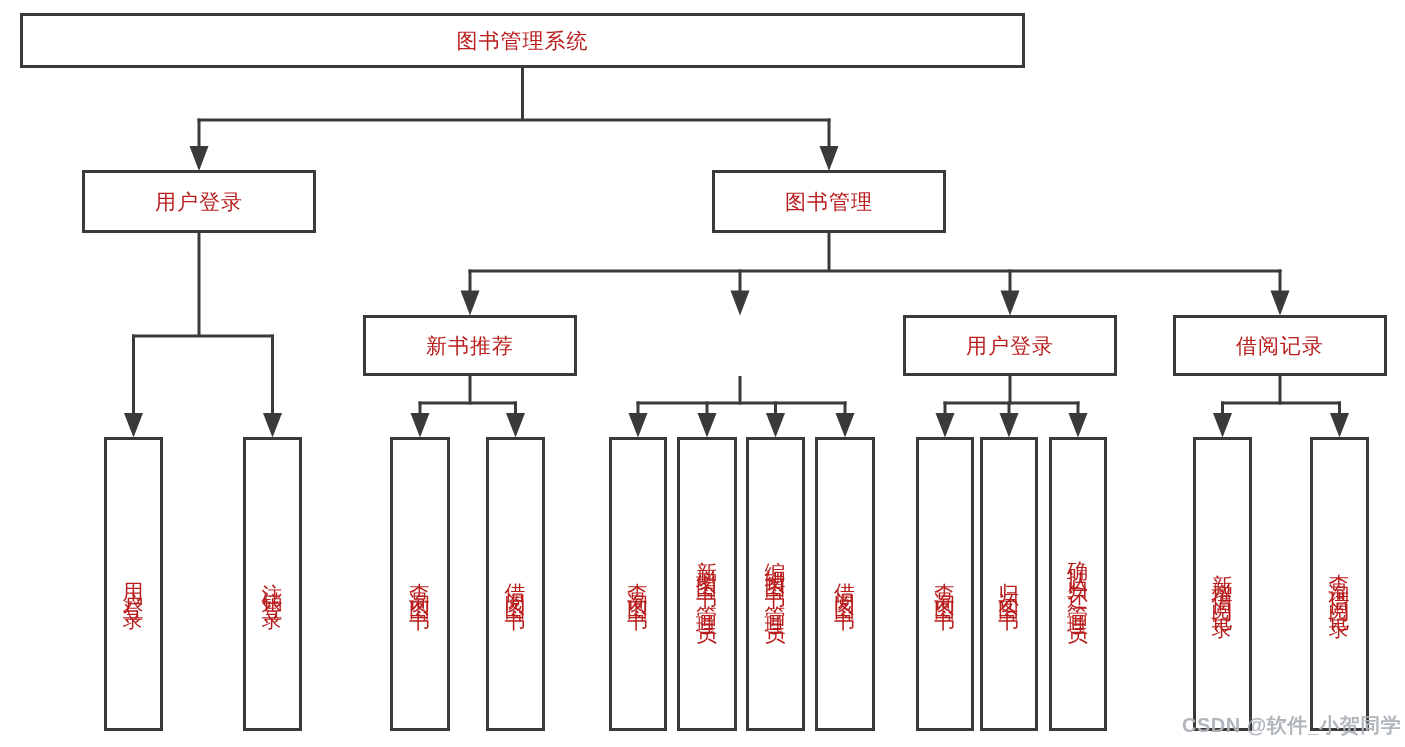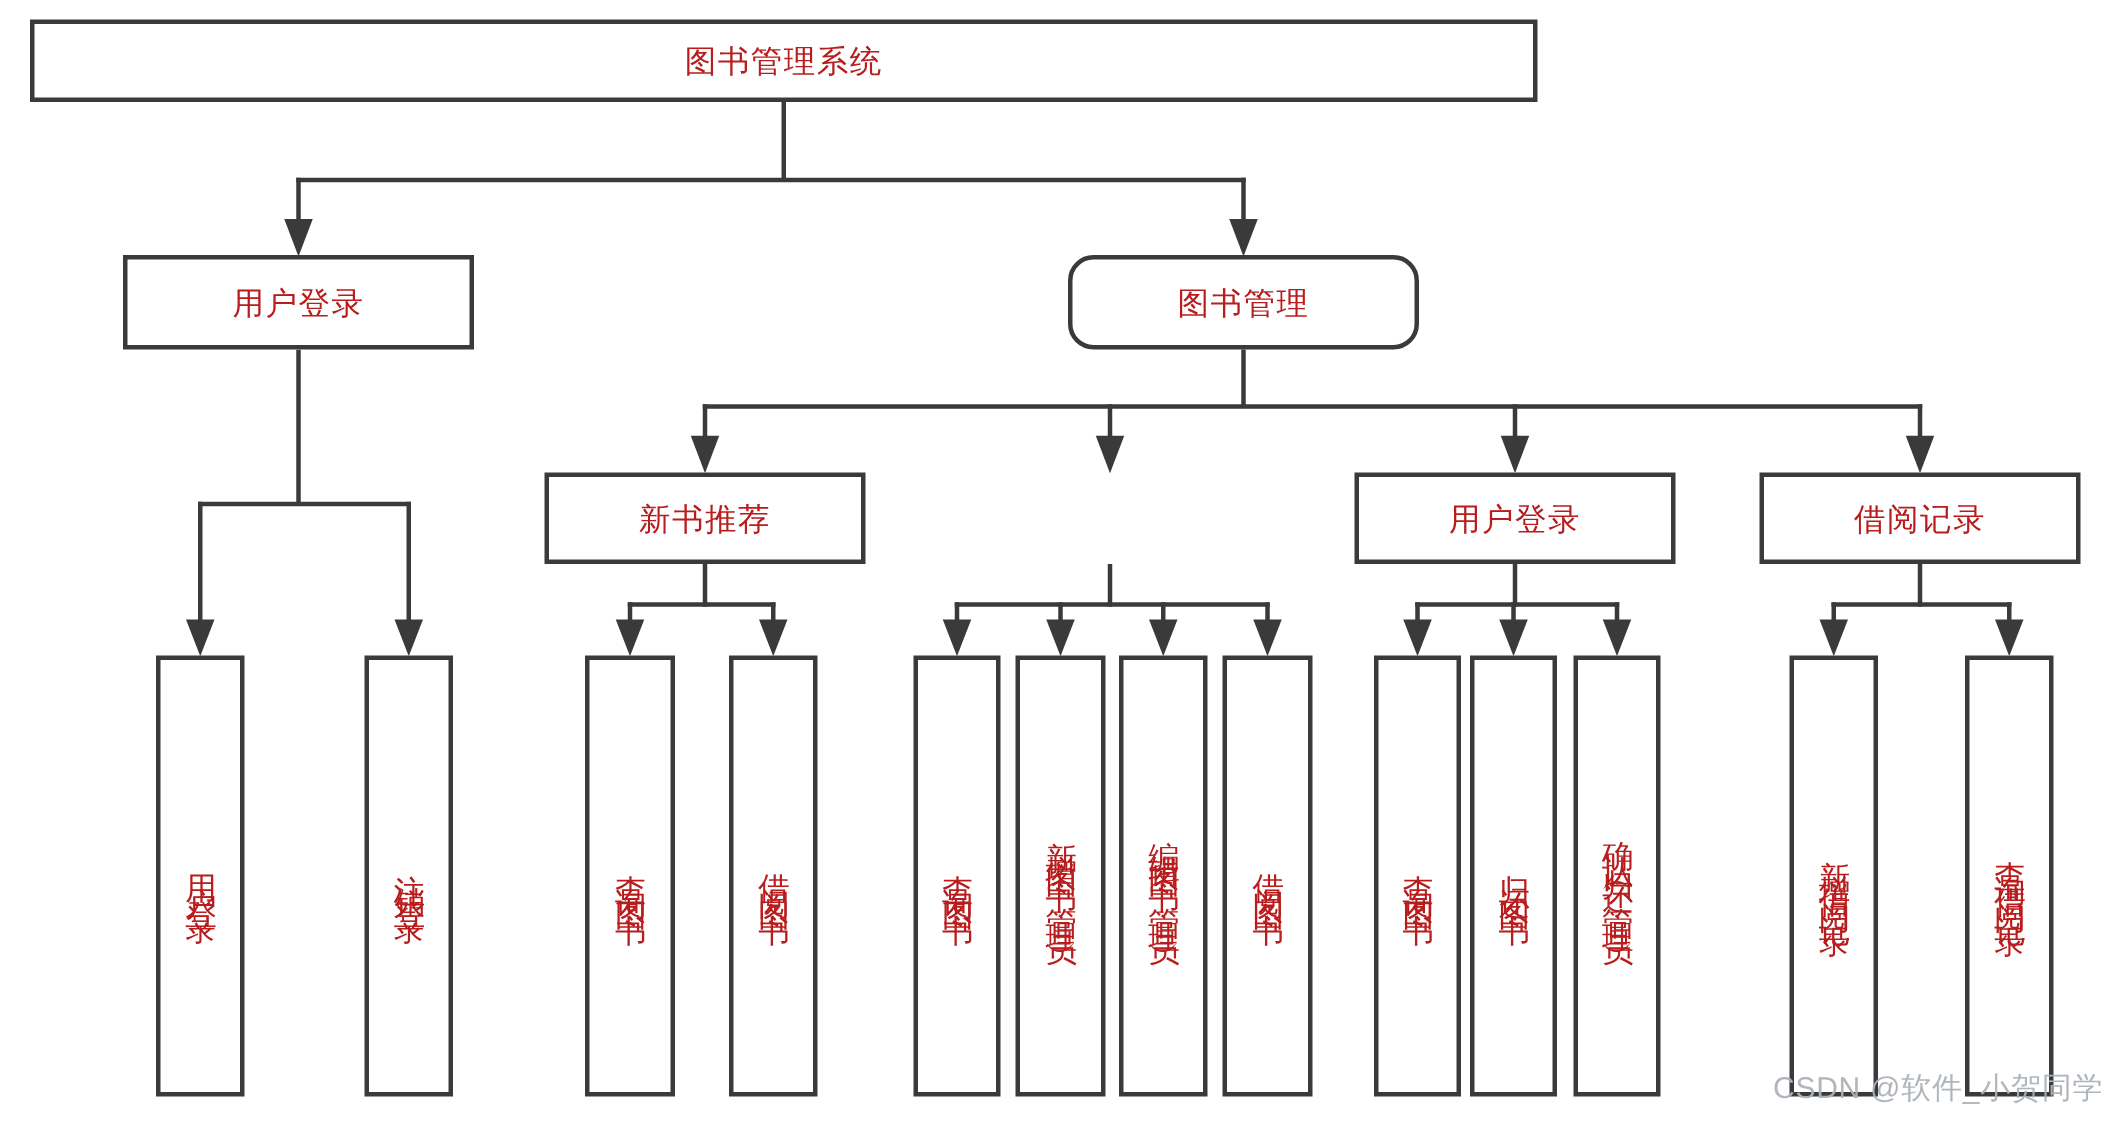--- a/index.html
+++ b/index.html
@@ -18,21 +18,21 @@
     top:437px;height:294px;width:59px;
     writing-mode:vertical-rl;text-orientation:mixed;
     letter-spacing:9px;line-height:1;
   }
   #wires{position:absolute;left:0;top:0;width:1405px;height:747px;pointer-events:none;}
   #wires path{stroke:#3a3a3a;stroke-width:3;fill:none;}
   #wires polygon{fill:#3a3a3a;stroke:none;}
   .watermark{
     position:absolute;left:1182px;top:712px;width:215px;
     text-align:right;font-size:20px;color:rgba(172,178,184,0.95);
-    letter-spacing:0.5px;z-index:5;white-space:nowrap;
+    letter-spacing:0.5px;z-index:5;white-space:nowrap;font-weight:bold;
   }
 </style>
 </head>
 <body>
 
 <div id="canvas">
 
   <svg id="wires" viewBox="0 0 1405 747" xmlns="http://www.w3.org/2000/svg">
 
     <path d="M522.5 68 V120"></path>
@@ -91,21 +91,21 @@
     <path d="M1221 403 H1341"></path>
     <path d="M1222.5 401.5 V414"></path>
     <polygon points="1213,413 1232,413 1222.5,437.5"></polygon>
     <path d="M1339.5 401.5 V414"></path>
     <polygon points="1330,413 1349,413 1339.5,437.5"></polygon>
   </svg>
 
   <div class="node" style="left:20px;top:13px;width:1005px;height:55px;">图书管理系统</div>
 
   <div class="node" style="left:82px;top:170px;width:234px;height:63px;">用户登录</div>
-  <div class="node" style="left:712px;top:170px;width:234px;height:63px;border-radius:17px;">图书管理</div>
+  <div class="node" style="left:712px;top:170px;width:234px;height:63px;">图书管理</div>
 
   <div class="node" style="left:363px;top:315px;width:214px;height:61px;">新书推荐</div>
   <div class="node" style="left:903px;top:315px;width:214px;height:61px;">用户登录</div>
   <div class="node" style="left:1173px;top:315px;width:214px;height:61px;font-family:Liberation Mono, monospace;">借阅记录</div>
 
   <div class="node leaf" style="left:104px;">用户登录</div>
   <div class="node leaf" style="left:243px;">注销登录</div>
 
   <div class="node leaf" style="left:390px;width:60px;">查询图书</div>
   <div class="node leaf" style="left:486px;">借阅图书</div>

